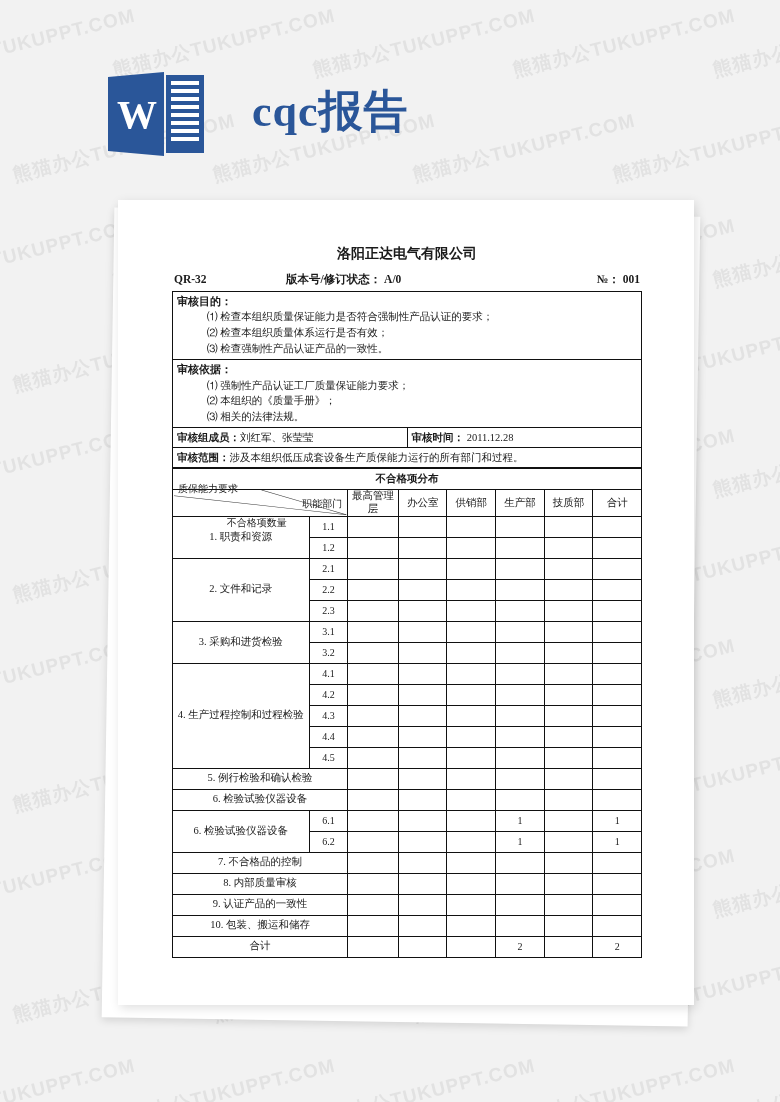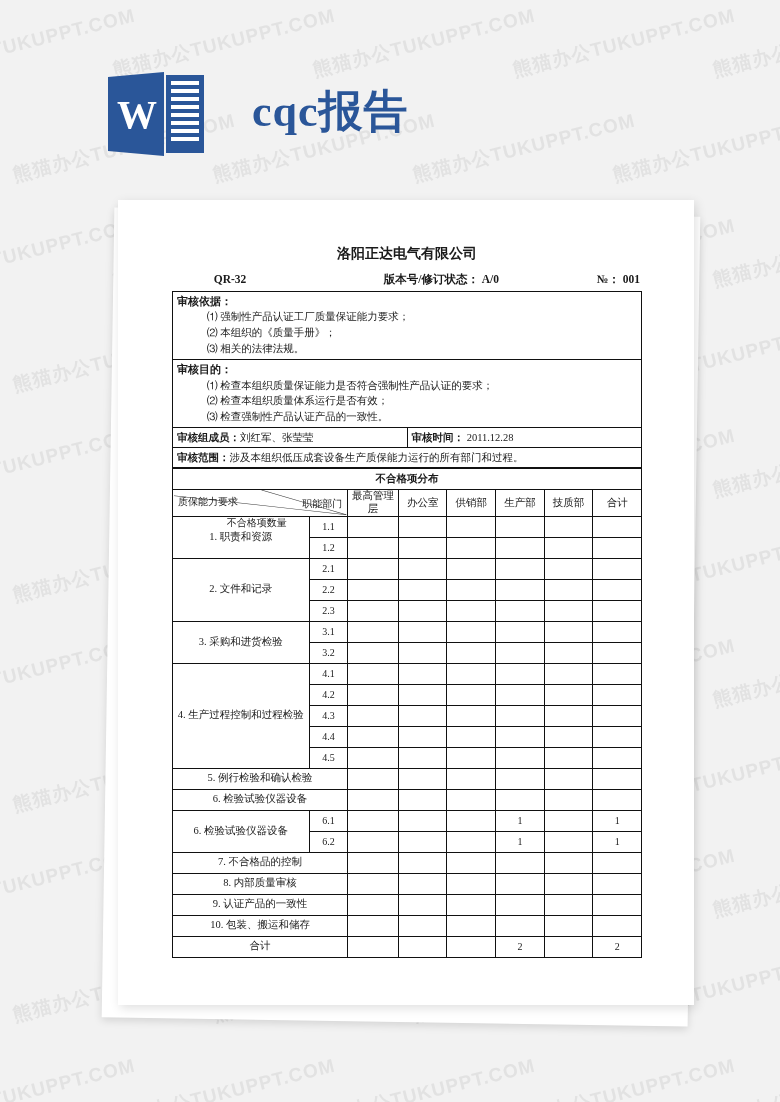--- a/index.html
+++ b/index.html
@@ -132,21 +132,20 @@
     letter-spacing: 1px;
   }
   .meta-row {
     display: flex;
     align-items: baseline;
     font-size: 11.5px;
     font-weight: 700;
     margin-top: 9px;
     margin-bottom: 4px;
     padding: 0 2px;
-    text-align: center;
   }
   .meta-code { width: 112px; }
   .meta-version { flex: 1; }
   .meta-no { white-space: nowrap; }
 
   
   table.doc-table {
     width: 100%;
     border-collapse: collapse;
     table-layout: fixed;
@@ -211,21 +210,21 @@
     width: 100%; height: 100%;
   }
   .hc-label {
     position: absolute;
     font-size: 10px;
     font-weight: 400;
     white-space: nowrap;
   }
   .hc-dept { right: 5px; top: 7px; }
   .hc-qty  { left: 48%; top: 26px; transform: translateX(-50%); }
-  .hc-req  { left: 5px; bottom: 7px; }
+  .hc-req  { left: 5px; bottom: 20px; }
   .col-head {
     font-size: 10.5px;
     line-height: 1.2;
   }
   .total-row td { font-weight: 400; }
 </style>
 </head>
 <body>
 
 <div id="watermark-layer">
@@ -315,35 +314,35 @@
       <span class="meta-no">
         <span>№：</span>
         <span>001</span>
       </span>
     </div>
 
     <table class="doc-table">
       <tbody>
         <tr>
           <td class="block-cell" colspan="2">
+            <div class="sect-title">审核目的：</div>
+            <ul class="sect-list">
+              <li>⑴ 检查本组织质量保证能力是否符合强制性产品认证的要求；</li>
+              <li>⑵ 检查本组织质量体系运行是否有效；</li>
+              <li>⑶ 检查强制性产品认证产品的一致性。</li>
+            </ul>
+          </td>
+        </tr>
+        <tr>
+          <td class="block-cell" colspan="2">
             <div class="sect-title">审核依据：</div>
             <ul class="sect-list">
               <li>⑴ 强制性产品认证工厂质量保证能力要求；</li>
               <li>⑵ 本组织的《质量手册》；</li>
               <li>⑶ 相关的法律法规。</li>
-            </ul>
-          </td>
-        </tr>
-        <tr>
-          <td class="block-cell" colspan="2">
-            <div class="sect-title">审核目的：</div>
-            <ul class="sect-list">
-              <li>⑴ 检查本组织质量保证能力是否符合强制性产品认证的要求；</li>
-              <li>⑵ 检查本组织质量体系运行是否有效；</li>
-              <li>⑶ 检查强制性产品认证产品的一致性。</li>
             </ul>
           </td>
         </tr>
         <tr>
           <td style="width:50%;">
             <span class="inline-label">审核组成员：</span><span>刘红军、张莹莹</span>
           </td>
           <td style="width:50%;margin-top:28px;">
             <span class="inline-label">审核时间：</span>&nbsp;<span>2011.12.28</span>
           </td>

